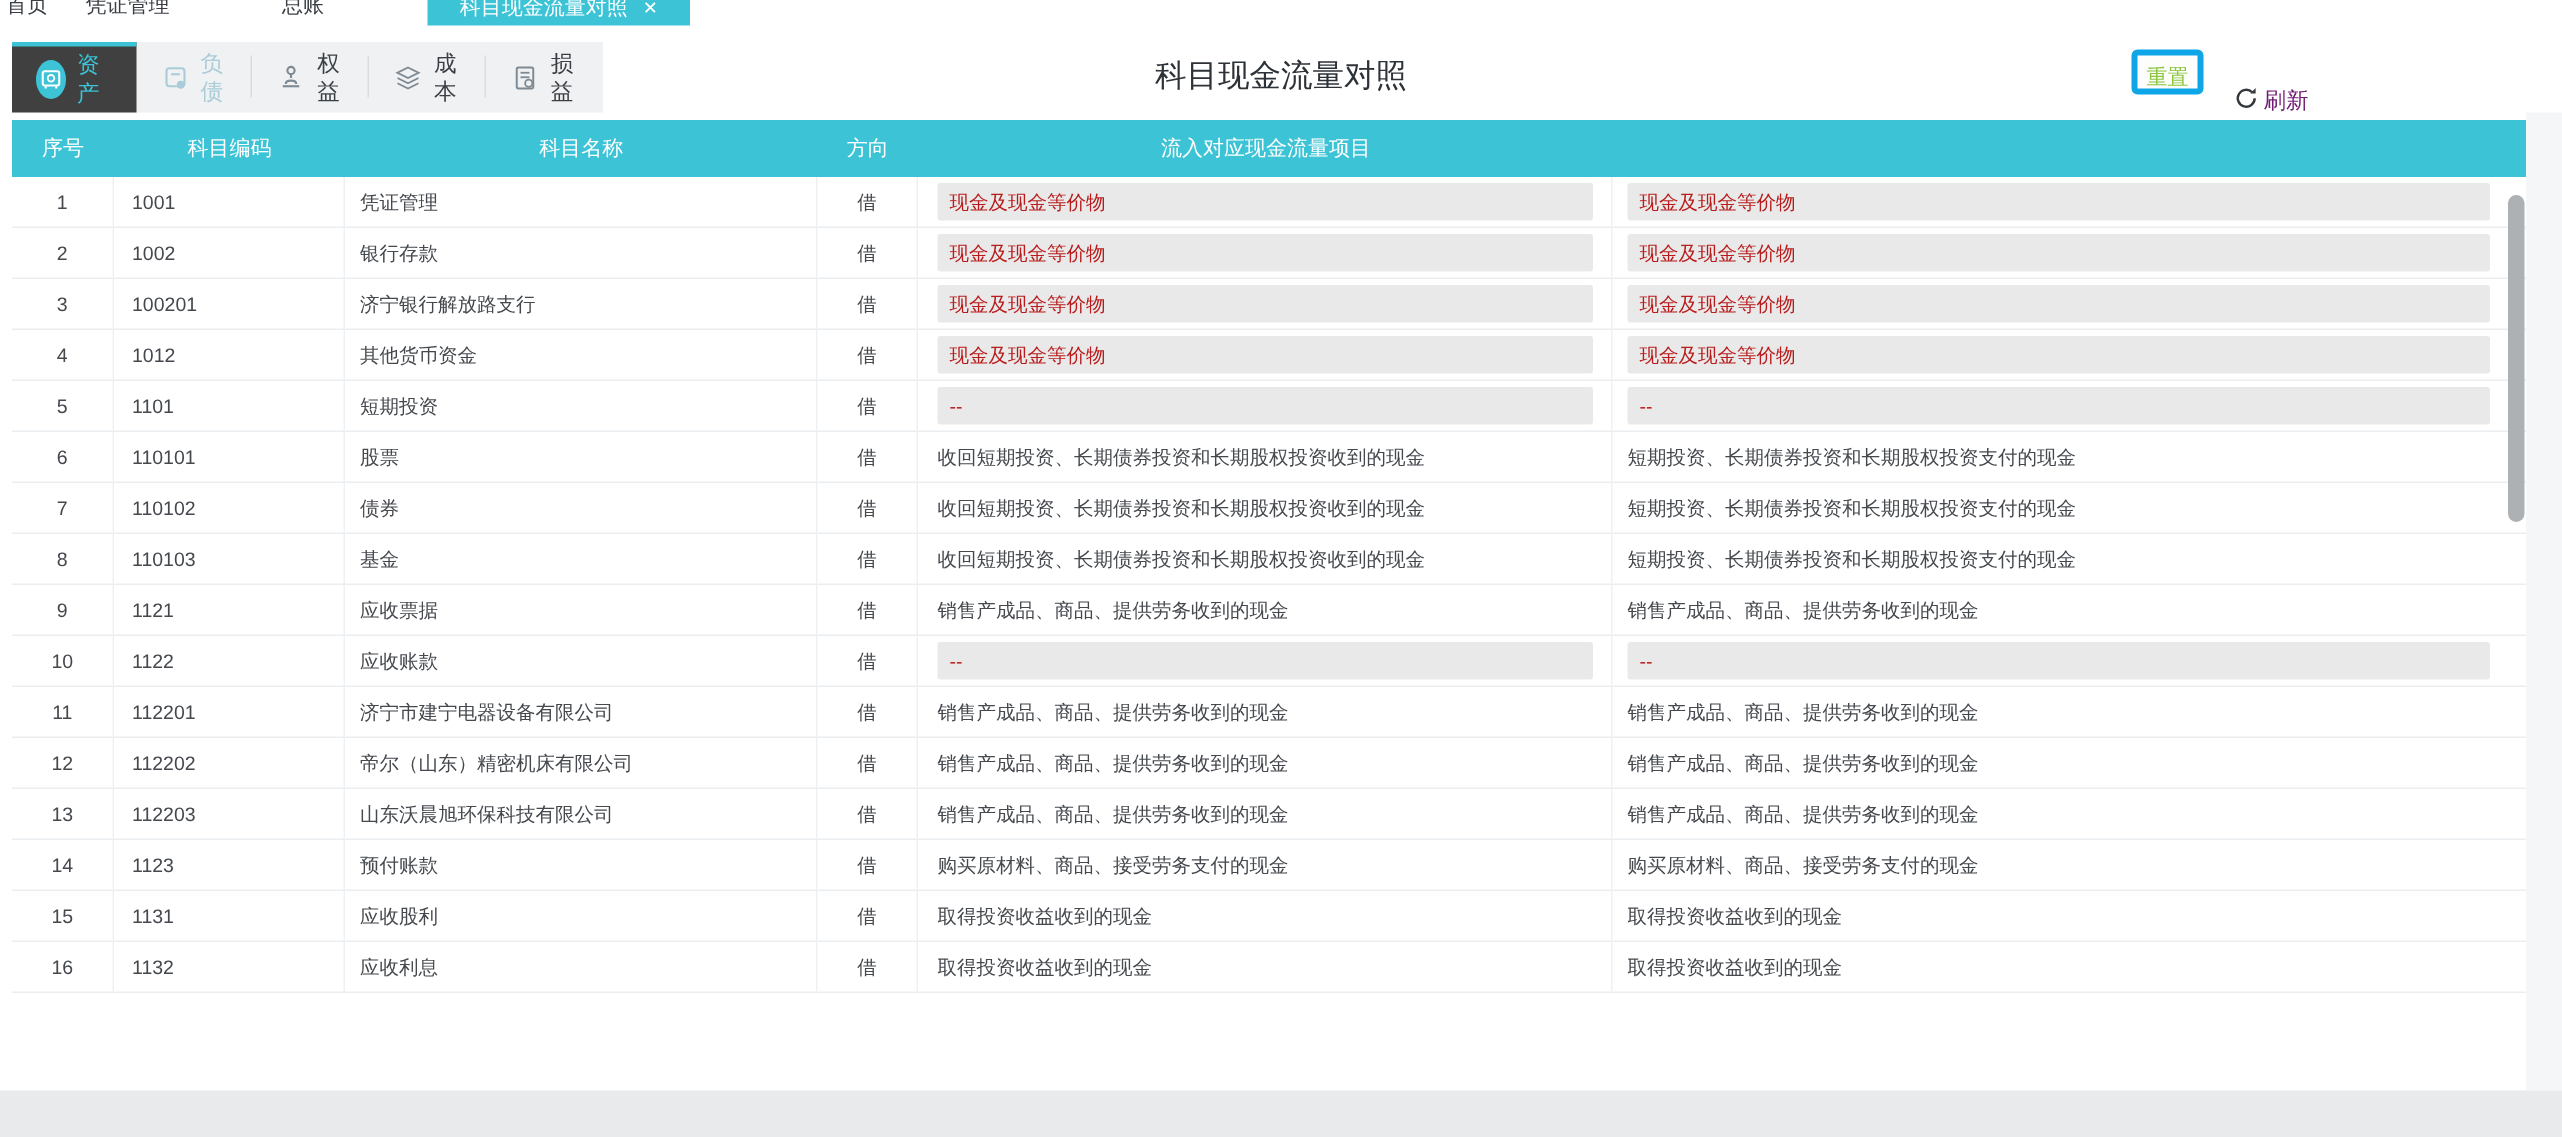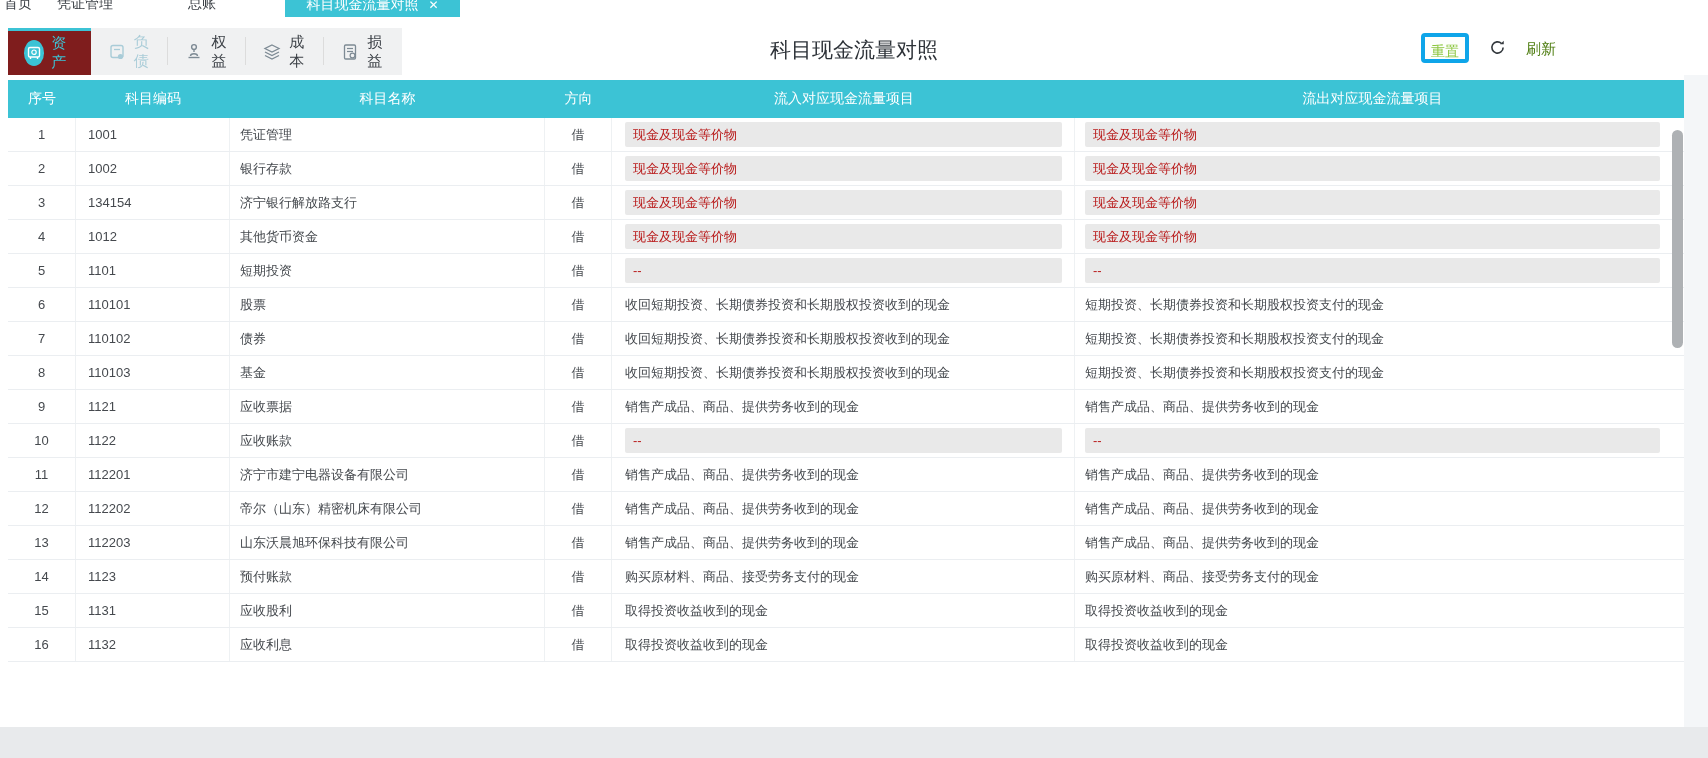--- a/index.html
+++ b/index.html
@@ -12,35 +12,35 @@
   .toptab .lbl { position:relative; top:-7px; display:inline-block; line-height:20px; }
   .toptab.active { background:#3cc3d5; color:#ffffff; text-align:center; }
   .toptab.active .lbl { top:-6px; }
   .toptab .x { margin-left:10px; font-size:12px; }
 
   
   .toolbar-strip { position:absolute; left:8px; top:28px; height:47px; width:394px;
                    background:#f0f1f2; display:flex; align-items:stretch; }
   .subtab { display:flex; align-items:center; gap:7px; padding:0 16px; font-size:15px;
             color:#3a3f45; cursor:pointer; position:relative; }
-  .subtab.active { background:#7f1d1d; border-top:3px solid #3cc3d5; color:#3cc3d5; }
+  .subtab.active { background:#404040; border-top:3px solid #3cc3d5; color:#3cc3d5; }
   .subtab.dimmed { color:#a9ccd8; }
   .subtab .divider { position:absolute; right:0; top:9px; height:28px; width:1px; background:#dcdcdc; }
   .icon-circle { width:26px; height:26px; border-radius:50%; background:#3cc3d5;
                  display:flex; align-items:center; justify-content:center; }
   .subtab svg { display:block; }
 
   .page-title { position:absolute; left:0; top:36px; width:1708px; text-align:center;
                 font-size:21px; color:#2d3238; }
 
   .reset-btn { position:absolute; left:1421px; top:33px; width:48px; height:30px;
                background:#fdfefc; border:4px solid #0ea5e9; color:#8cc63e; border-radius:4px;
                font-size:14px; line-height:28px; text-align:center; cursor:pointer; }
-  .refresh-btn { position:absolute; left:1489px; top:38px; height:22px; display:flex;
-                 align-items:center; gap:20px; font-size:15px; color:#4d7c0f; cursor:pointer; }
+  .refresh-btn { position:absolute; left:1489px; top:56px; height:22px; display:flex;
+                 align-items:center; gap:3px; font-size:15px; color:#701a75; cursor:pointer; }
 
   
   .right-strip { position:absolute; left:1684px; top:75px; width:24px; height:652px; background:#f4f6f8; }
 
   .tbl-header { position:absolute; left:8px; top:80px; width:1676px; height:38px;
                 background:#3cc3d5; display:flex; color:#ffffff; font-size:14px; }
   .tbl-header .hc { display:flex; align-items:center; justify-content:center; }
 
   .tbl-body { position:absolute; left:8px; top:118px; width:1676px; height:609px; background:#ffffff; }
   .trow { display:flex; height:34px; border-bottom:1px solid #ebeef1; }
@@ -152,21 +152,20 @@
 </div>
 
 <div class="right-strip"></div>
 
 <div class="tbl-header">
   <div class="hc c-no">序号</div>
   <div class="hc c-code">科目编码</div>
   <div class="hc c-name">科目名称</div>
   <div class="hc c-dir">方向</div>
   <div class="hc c-in">流入对应现金流量项目</div>
-  <div class="hc c-out">流出对应现金流量项目</div>
 </div>
 
 <div class="tbl-body" id="tbody">
     <div class="trow">
       <div class="td c-no center">1</div>
       <div class="td c-code pl12">1001</div>
       <div class="td c-name pl10">凭证管理</div>
       <div class="td c-dir center">借</div>
       <div class="td c-in">
         <div class="flowbox">现金及现金等价物</div>
@@ -182,21 +181,21 @@
       <div class="td c-dir center">借</div>
       <div class="td c-in">
         <div class="flowbox">现金及现金等价物</div>
       </div>
       <div class="td c-out">
         <div class="flowbox">现金及现金等价物</div>
       </div>
     </div>
     <div class="trow">
       <div class="td c-no center">3</div>
-      <div class="td c-code pl12">134154</div>
+      <div class="td c-code pl12">100201</div>
       <div class="td c-name pl10">济宁银行解放路支行</div>
       <div class="td c-dir center">借</div>
       <div class="td c-in">
         <div class="flowbox">现金及现金等价物</div>
       </div>
       <div class="td c-out">
         <div class="flowbox">现金及现金等价物</div>
       </div>
     </div>
     <div class="trow">

